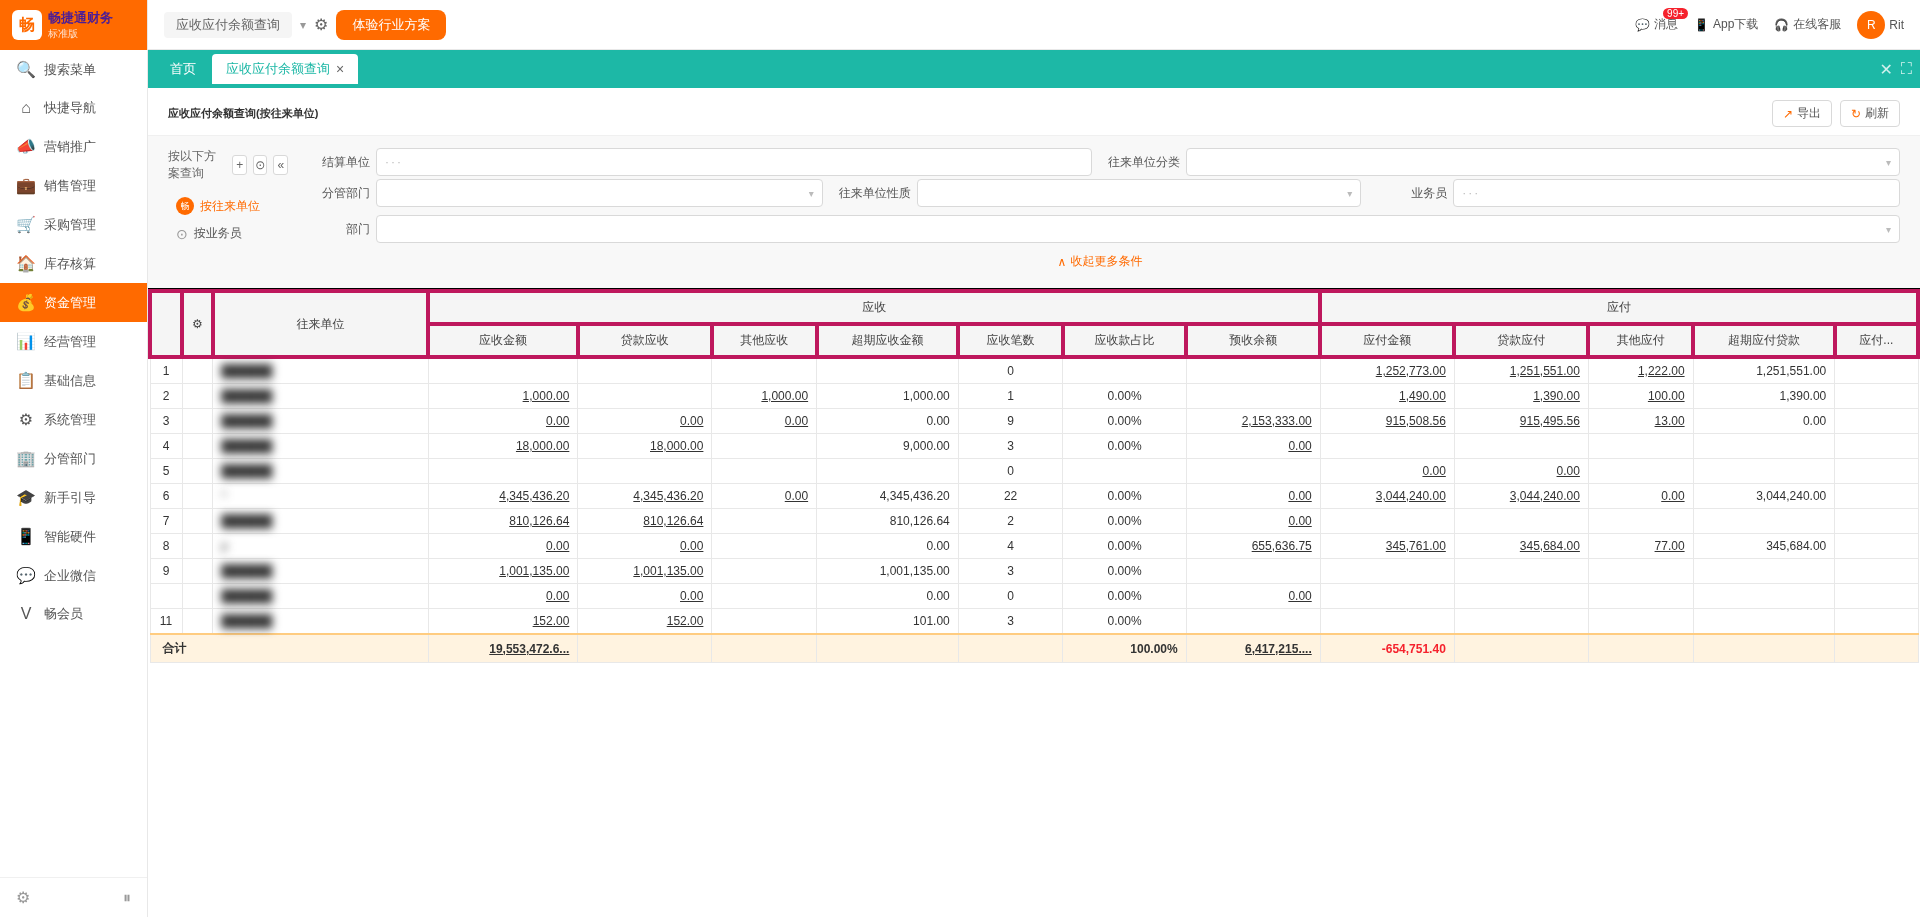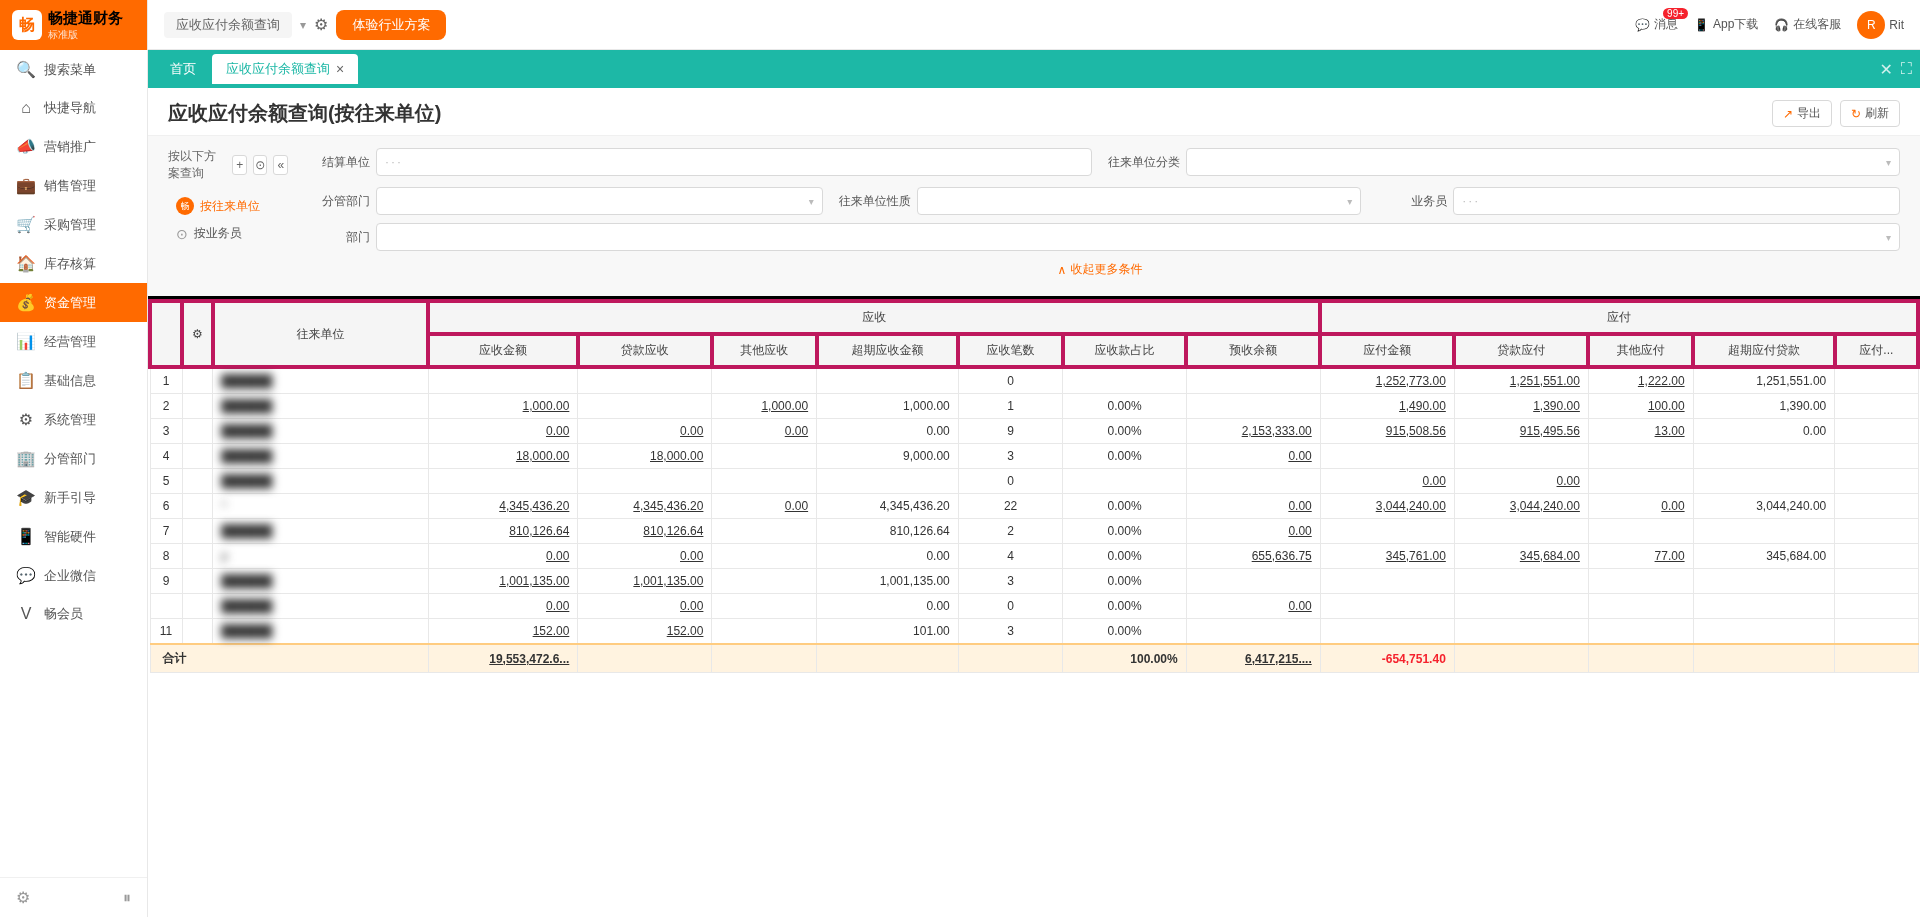--- a/index.html
+++ b/index.html
@@ -42,27 +42,27 @@
     .tab { display: flex; align-items: center; gap: 6px; padding: 6px 14px; border-radius: 4px 4px 0 0; cursor: pointer; font-size: 13px; color: rgba(255,255,255,0.85); }
     .tab.active { background: #fff; color: #1db8a6; }
     .tab-close { font-size: 14px; color: #666; cursor: pointer; }
     .tab-home { color: #fff; font-size: 13px; padding: 6px 14px; cursor: pointer; }
     .tab-controls { margin-left: auto; display: flex; align-items: center; gap: 8px; }
     .tab-ctrl-btn { color: #fff; font-size: 16px; cursor: pointer; opacity: 0.8; }
 
     
     .page-content { flex: 1; overflow: auto; background: #fff; }
     .page-header { display: flex; align-items: center; justify-content: space-between; padding: 12px 20px 8px; border-bottom: 1px solid #f0f0f0; }
-    .page-title { font-size: 20px; font-weight: 600; color: #333; }
+    .page-title { font-size: 11px; font-weight: 600; color: #333; }
     .page-actions { display: flex; gap: 8px; }
     .page-action-btn { display: flex; align-items: center; gap: 4px; padding: 4px 10px; border: 1px solid #d9d9d9; border-radius: 4px; cursor: pointer; font-size: 12px; color: #555; background: #fff; }
     .page-action-btn .icon { color: #ff6a00; }
 
     
-    .filter-area { padding: 12px 20px; background: #f8f8f8; border-bottom: 3px solid #000000; }
+    .filter-area { padding: 12px 20px; background: #f8f8f8; border-bottom: 1px solid #000000; }
     .filter-add-btn { width: 20px; height: 20px; border: 1px solid #d9d9d9; border-radius: 3px; display: flex; align-items: center; justify-content: center; cursor: pointer; color: #666; font-size: 12px; background: #fff; }
     .filter-field { display: flex; align-items: center; gap: 6px; flex: 1; }
     .filter-label { font-size: 12px; color: #555; white-space: nowrap; min-width: 70px; text-align: right; }
     .filter-input { flex: 1; height: 28px; border: 1px solid #d9d9d9; border-radius: 4px; padding: 0 8px; font-size: 12px; background: #fff; display: flex; align-items: center; justify-content: space-between; cursor: pointer; }
     .filter-input .placeholder { color: #bbb; }
     .filter-input .dots { color: #bbb; letter-spacing: 2px; }
     .filter-select-arrow { color: #bbb; font-size: 10px; }
     .filter-collapse { display: flex; align-items: center; justify-content: center; padding: 6px; cursor: pointer; color: #ff6a00; font-size: 12px; gap: 4px; }
 
     
@@ -98,21 +98,21 @@
   </style>
 </head>
 <body>
 
 <div class="app-wrapper">
 
   <div class="sidebar">
     <div class="sidebar-logo">
       <div class="sidebar-logo-icon">畅</div>
       <div>
-        <div style="color:#000000;font-size:15px;font-weight:600;">畅捷通财务</div>
+        <div style="color:#4c1d95;font-size:13px;font-weight:600;">畅捷通财务</div>
         <div style="color:rgba(255,255,255,0.8);font-size:10px;">标准版</div>
       </div>
     </div>
     <div class="sidebar-menu">
 
     <div class="sidebar-item">
           <span class="icon">🔍</span>
           <span class="label">搜索菜单</span>
         </div>
         <div class="sidebar-item">
@@ -252,21 +252,21 @@
             </div>
             <div class="filter-sidebar-item">
               <span style="font-size:14px;color:#999;">⊙</span>
               <span>按业务员</span>
             </div>
           </div>
 
           <div style="flex:1; display:flex; gap:8px;">
             <div style="flex:1;">
 
-              <div style="display:flex; gap:16px; margin-bottom:11px; align-items:flex-end;">
+              <div style="display:flex; gap:16px; margin-bottom:3px; align-items:flex-end;">
                 <div class="filter-field">
                   <span class="filter-label">结算单位</span>
                   <div class="filter-input" style="width:180px;">
                     <span class="dots">···</span>
                   </div>
                 </div>
                 <div class="filter-field">
                   <span class="filter-label">往来单位分类</span>
                   <div class="filter-input" style="width:200px;">
                     <span class="placeholder"></span>

